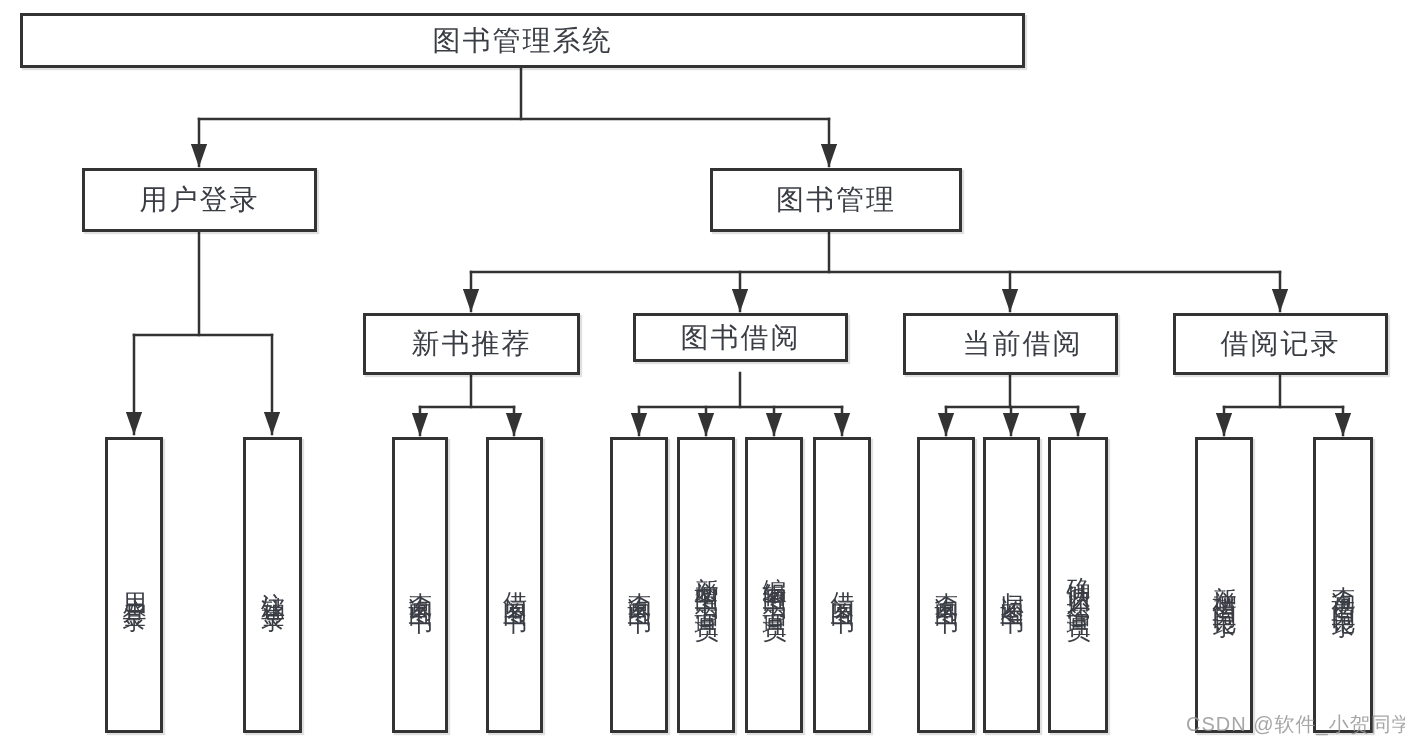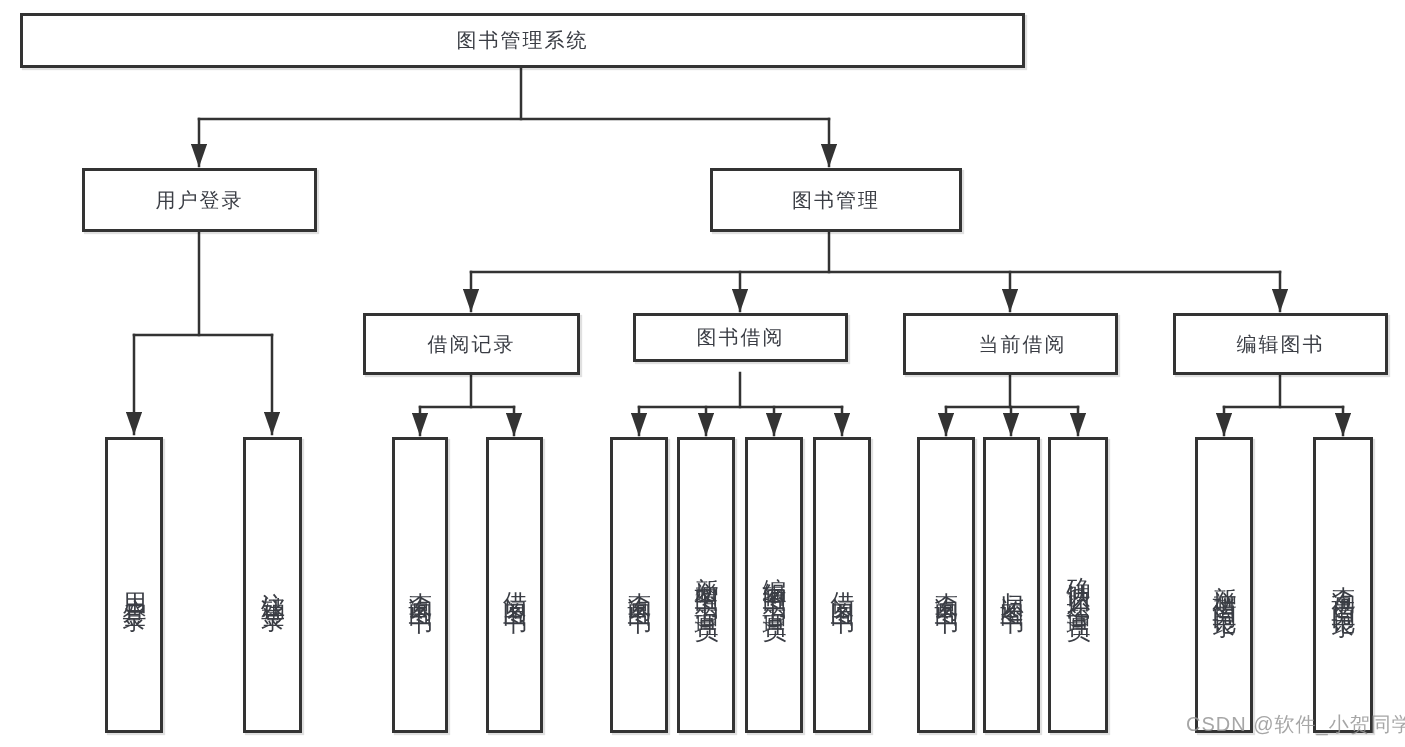--- a/index.html
+++ b/index.html
@@ -11,21 +11,21 @@
     overflow:hidden;
   }
   svg.connectors{position:absolute;left:0;top:0;width:1405px;height:747px;}
   .box{
     position:absolute;
     box-sizing:border-box;
     background:#ffffff;
     border:3px solid #333333;
     display:flex;align-items:center;justify-content:center;
     color:#3a3d44;
-    font-size:20px;
+    font-size:28px;
     letter-spacing:2px;
     text-align:center;
     box-shadow:2px 2px 1px rgba(0,0,0,0.12);
     z-index:2;
   }
   .box.v{
     writing-mode:vertical-rl;
     text-orientation:mixed;
     font-size:24px;
     letter-spacing:6px;
@@ -92,24 +92,24 @@
     <line x1="1224" y1="407" x2="1343" y2="407"></line>
     <line x1="1224" y1="407" x2="1224" y2="435" marker-end="url(#arw)"></line>
     <line x1="1343" y1="407" x2="1343" y2="435" marker-end="url(#arw)"></line>
   </svg>
 
   <div class="box" style="left:20px;top:13px;width:1005px;height:55px;">图书管理系统</div>
 
   <div class="box" style="left:82px;top:168px;width:235px;height:64px;">用户登录</div>
   <div class="box" style="left:710px;top:168px;width:252px;height:64px;">图书管理</div>
 
-  <div class="box" style="left:363px;top:313px;width:217px;height:62px;">借阅记录</div>
+  <div class="box" style="left:363px;top:313px;width:217px;height:62px;">新书推荐</div>
   <div class="box" style="left:633px;top:313px;width:215px;height:49px;">图书借阅</div>
   <div class="box" style="left:903px;top:313px;width:215px;height:62px;padding-left:24px;">当前借阅</div>
-  <div class="box" style="left:1173px;top:313px;width:215px;height:62px;">编辑图书</div>
+  <div class="box" style="left:1173px;top:313px;width:215px;height:62px;">借阅记录</div>
 
   <div class="box v" style="left:105px;top:437px;width:58px;height:296px;">用户登录</div>
   <div class="box v" style="left:243px;top:437px;width:59px;height:296px;">注销登录</div>
 
   <div class="box v" style="left:392px;top:437px;width:56px;height:296px;">查询图书</div>
   <div class="box v" style="left:486px;top:437px;width:57px;height:296px;">借阅图书</div>
 
   <div class="box v" style="left:610px;top:437px;width:58px;height:296px;">查询图书</div>
   <div class="box v" style="left:677px;top:437px;width:58px;height:296px;">新增图书（管理员）</div>
   <div class="box v" style="left:745px;top:437px;width:58px;height:296px;">编辑图书（管理员）</div>

